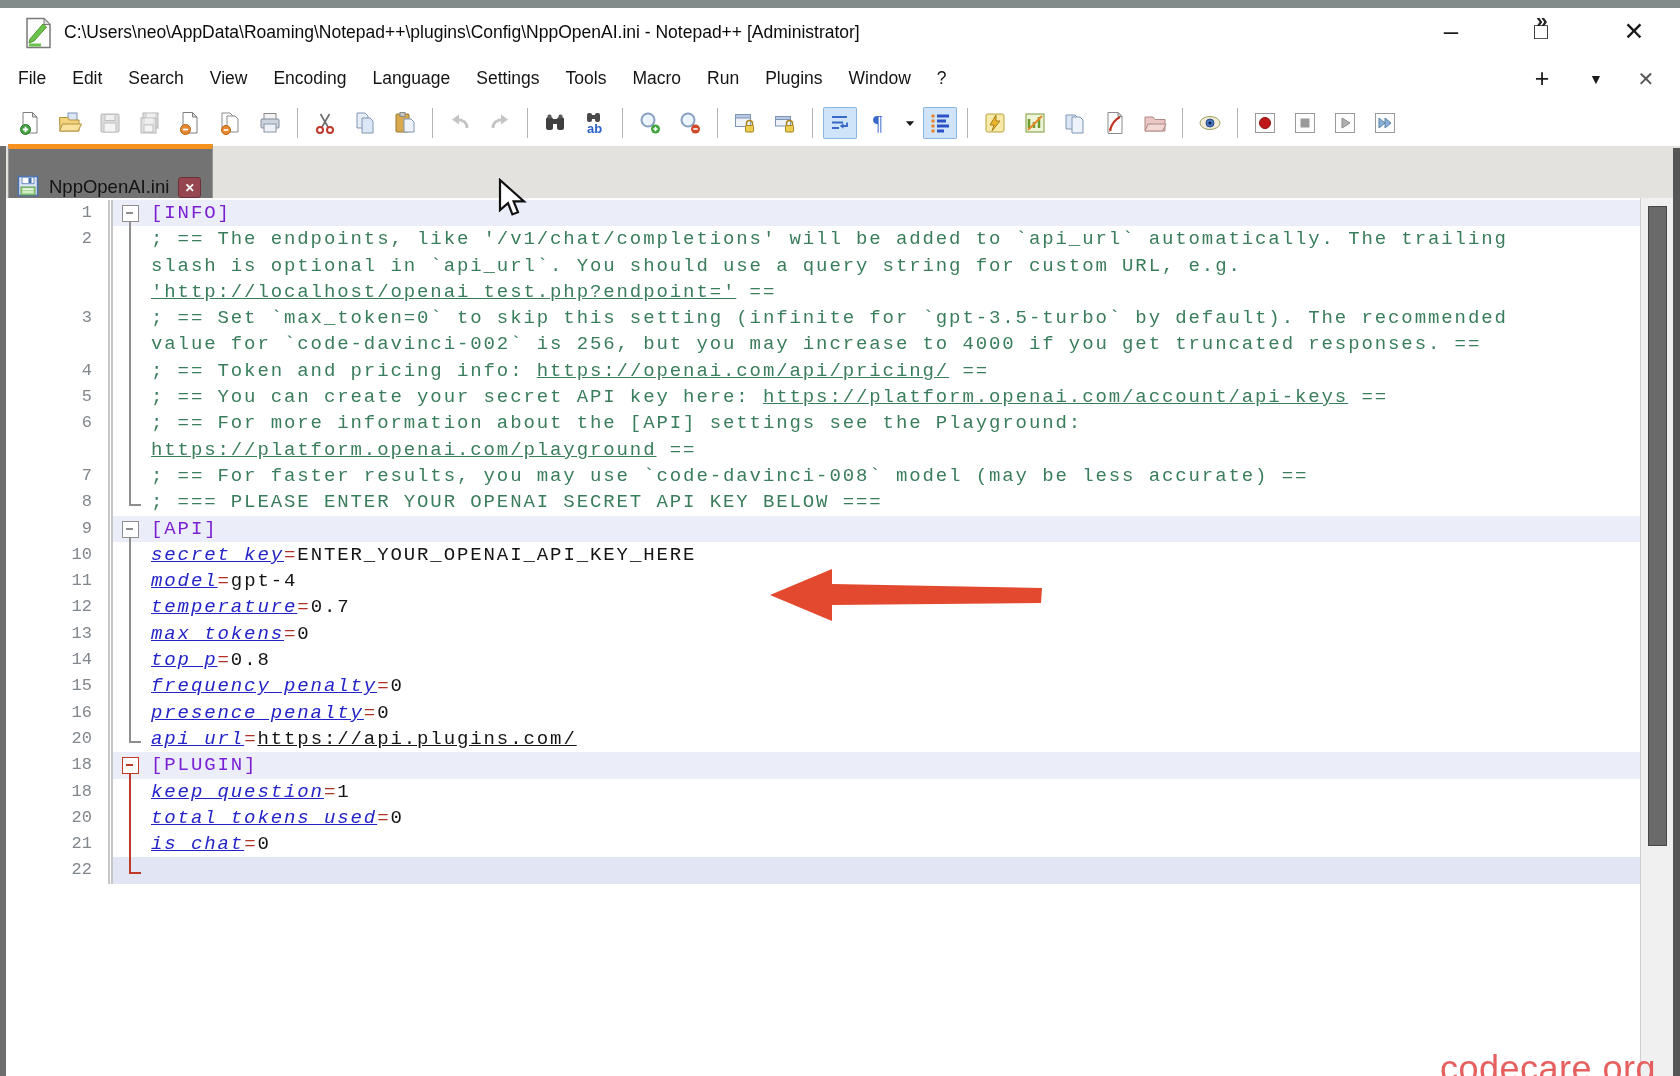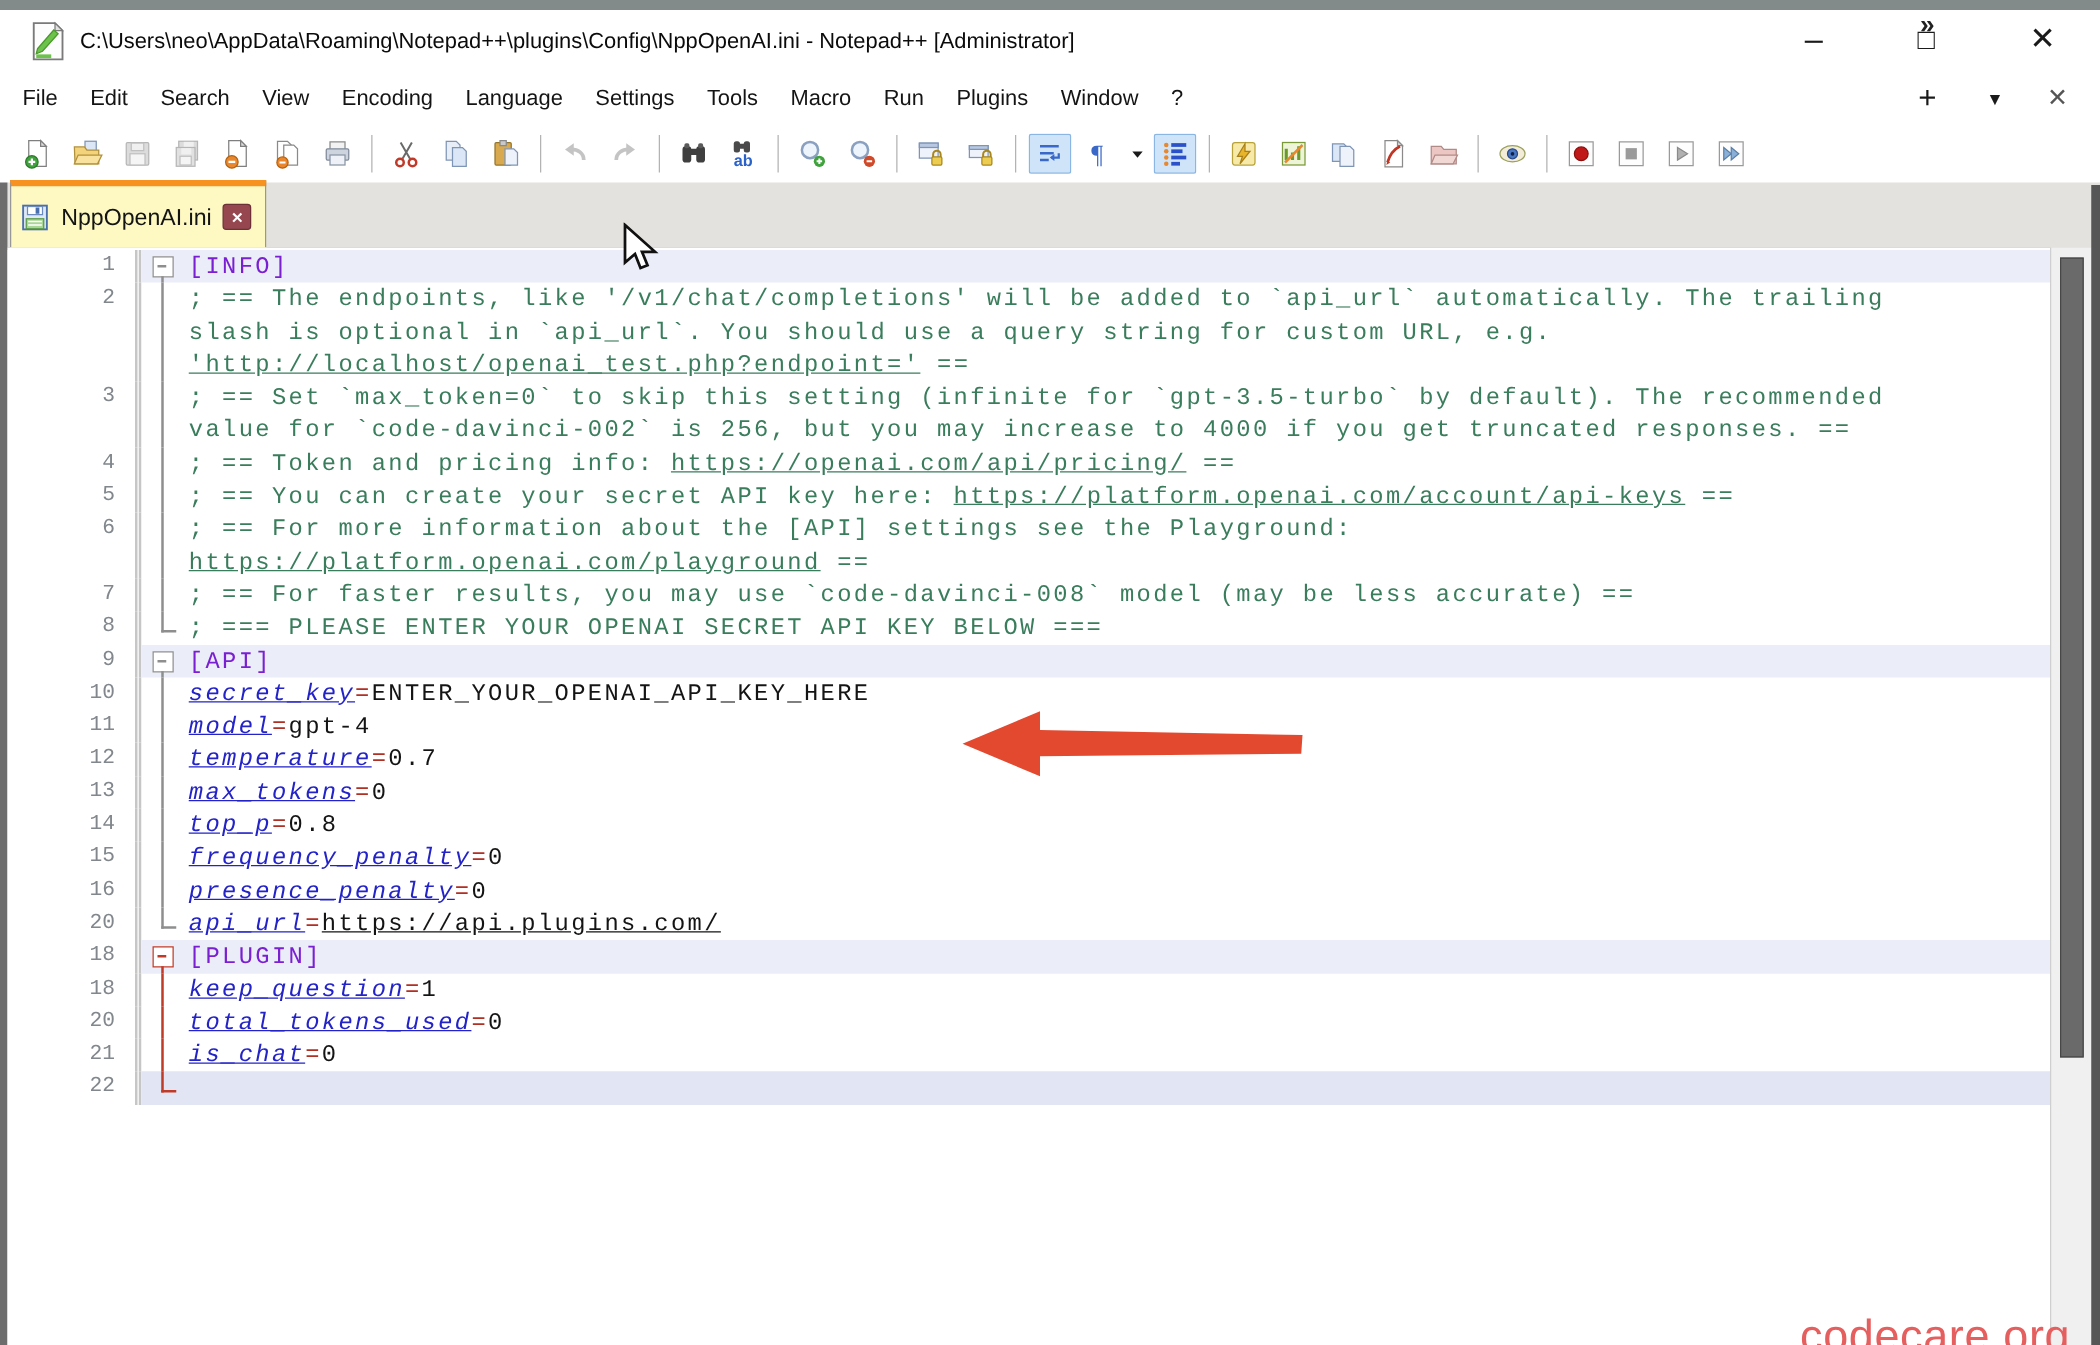--- a/index.html
+++ b/index.html
@@ -25,22 +25,22 @@
   
   .toolbar{position:absolute;left:0;top:100px;right:0;height:46px;background:#fff;display:flex;align-items:center;padding-left:10px}
   .tb-btn{width:34px;height:32px;margin:0 3px;display:flex;align-items:center;justify-content:center;border-radius:2px}
   .tb-btn.narrow{width:18px;margin:0 1px}
   .tb-btn.active{background:#cfe4f8;box-shadow:inset 0 0 0 1px #8bb6e4}
   .tb-btn.disabled{filter:grayscale(1) opacity(.62)}
   .tb-sep{width:1px;height:30px;background:#b3b3b3;margin:0 7px}
   .tb-overflow{position:absolute;left:1536px;top:8px;font-size:21px;font-weight:bold;color:#222}
   
   .tabbar{position:absolute;left:6px;top:146px;right:0;height:52px;background:#e4e2de;border-bottom:2px solid #8a8a8a;display:flex;align-items:flex-end}
-  .tab{height:49px;margin-left:2px;background:#fef9c3;border:1px solid #979797;border-bottom:none;border-top:5px solid #f79220;
-       display:flex;align-items:center;gap:9px;padding:0 11px 0 7px}
+  .tab{height:49px;margin-left:2px;background:#737373;border:1px solid #979797;border-bottom:none;border-top:5px solid #f79220;
+       display:flex;align-items:flex-end;gap:9px;padding:0 11px 0 7px}
   .tab-label{font-size:18.5px;color:#141414;white-space:nowrap}
   .tab-close{width:21px;height:19px;background:#95464e;border:1px solid #6d3038;border-radius:3px;color:#fff;
              font-size:12px;font-weight:bold;display:flex;align-items:center;justify-content:center;line-height:1}
   
   .left-border{position:absolute;left:0;top:146px;bottom:0;width:6px;background:#6d6d6d}
   .right-border{position:absolute;left:1673px;top:148px;bottom:0;width:7px;background:#565656}
   
   .code{position:absolute;left:6px;top:198px;right:0;bottom:0;background:#fff;padding:2px 40px 0 0;
         font-family:"Liberation Mono","DejaVu Sans Mono",monospace;font-size:19px;line-height:26.3px;letter-spacing:1.9px}
   .row{display:flex;min-height:26px}

